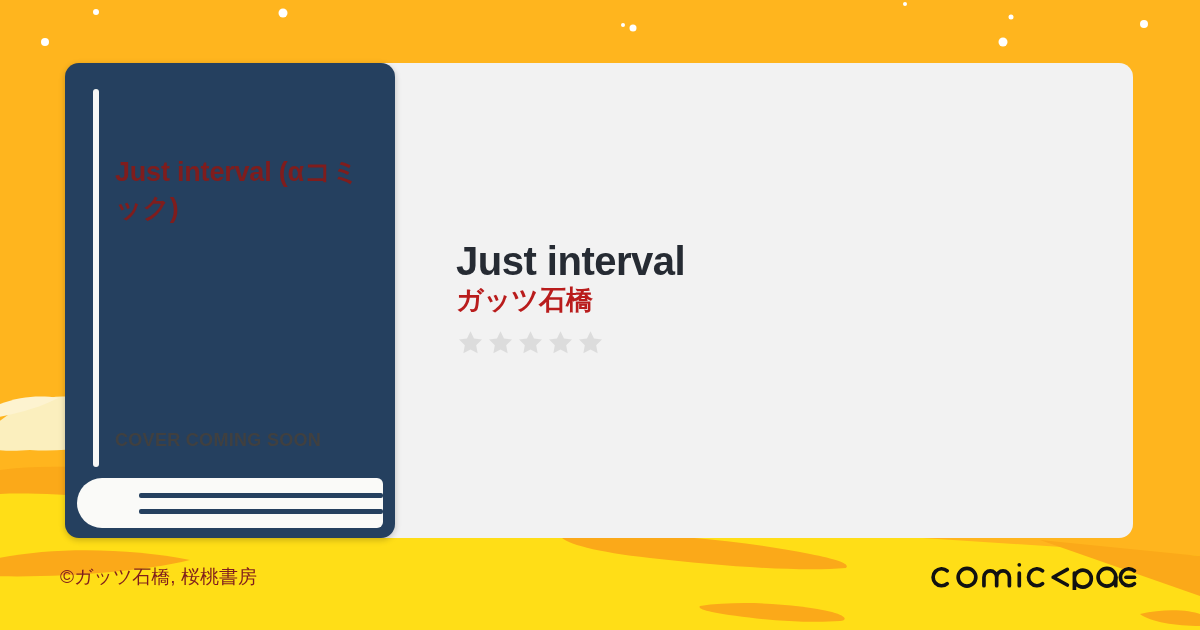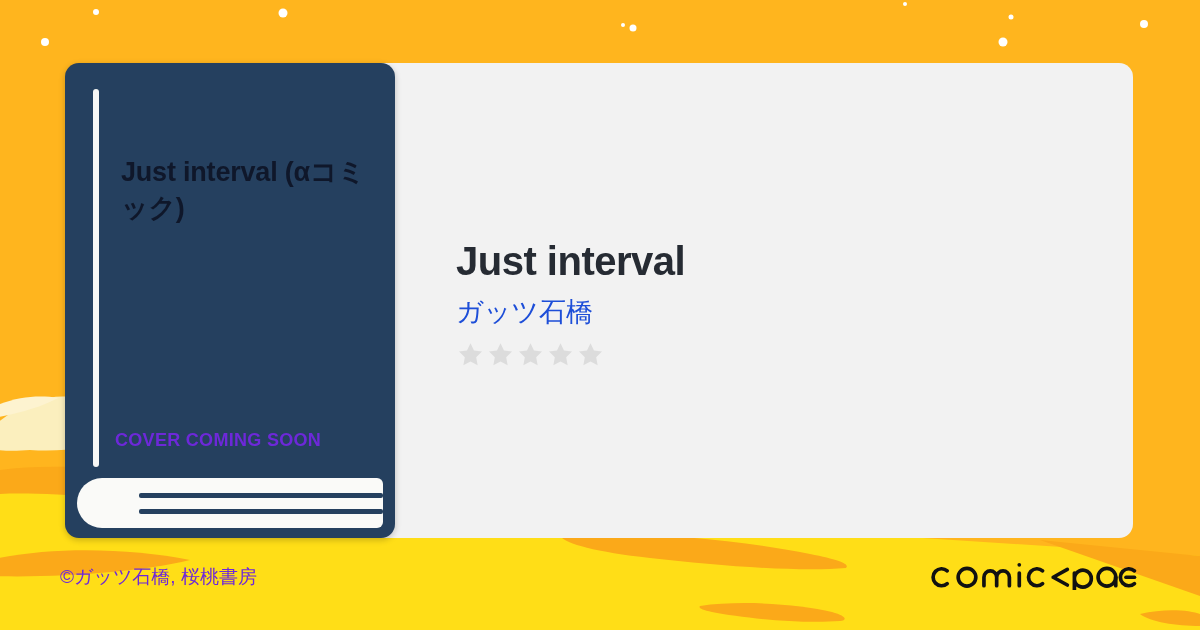--- a/index.html
+++ b/index.html
@@ -39,32 +39,32 @@
   }
   .book-spine-line {
     position:absolute;
     left:28px; top:26px;
     width:6px; height:378px;
     background:#F7F7F5;
     border-radius:3px;
   }
   .book-title {
     position:absolute;
-    left:56px; top:92px;
+    left:50px; top:92px;
     width:262px;
-    color:#0f172a;
+    color:#7f1d1d;
     font-size:27px;
     font-weight:bold;
     line-height:1.32;
     letter-spacing:-0.2px;
   }
   .book-coming {
     position:absolute;
     left:50px; top:367px;
-    color:#6d28d9;
+    color:#404040;
     font-size:18px;
     font-weight:bold;
     letter-spacing:0.3px;
   }
   .book-pages {
     position:absolute;
     left:12px; bottom:10px;
     width:306px; height:50px;
     background:#FAFAF8;
     border-radius:25px 6px 6px 25px;
@@ -84,39 +84,39 @@
   .detail { position:absolute; left:456px; top:224px; z-index:4; }
   .detail-title {
     font-size:40px;
     font-weight:bold;
     color:#262B33;
     letter-spacing:-0.5px;
     line-height:1.15;
     margin-top:14px;
   }
   .detail-author {
-    margin-top:12px;
+    margin-top:0;
     font-size:27px;
-    font-weight:normal;
-    color:#1d4ed8;
+    font-weight:bold;
+    color:#b91c1c;
     line-height:1.2;
   }
   .stars {
     margin-top:12px;
     display:flex;
     gap:1px;
   }
   .star { display:block; }
 
   
   .copyright {
     position:absolute;
     left:60px; top:564px;
     font-size:19px;
-    color:#6d28d9;
+    color:#7f1d1d;
     z-index:4;
     white-space:nowrap;
   }
   .logo {
     position:absolute;
     right:62px; top:556px;
     z-index:4;
     height:34px;
   }
 </style>

